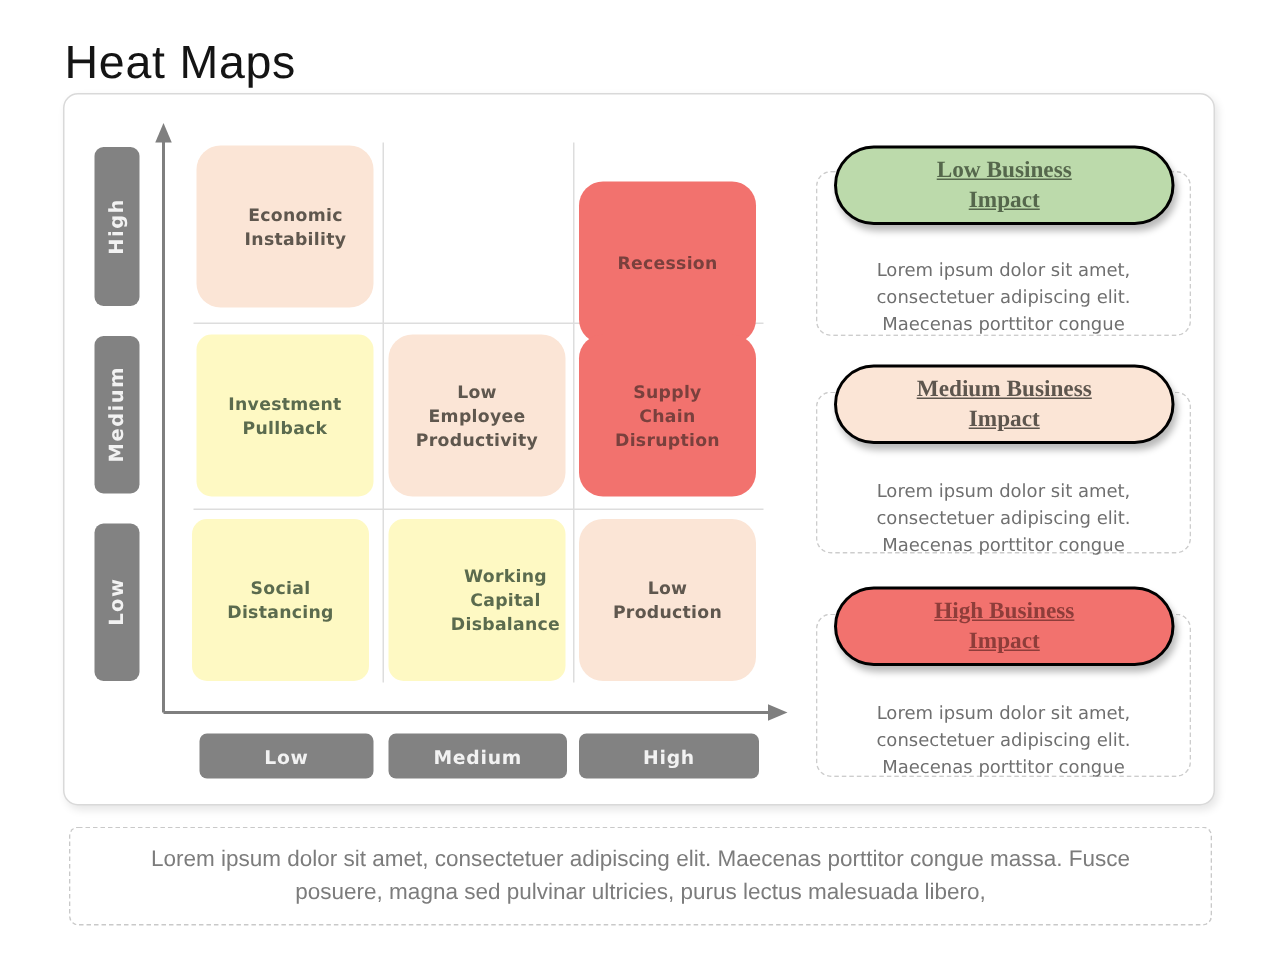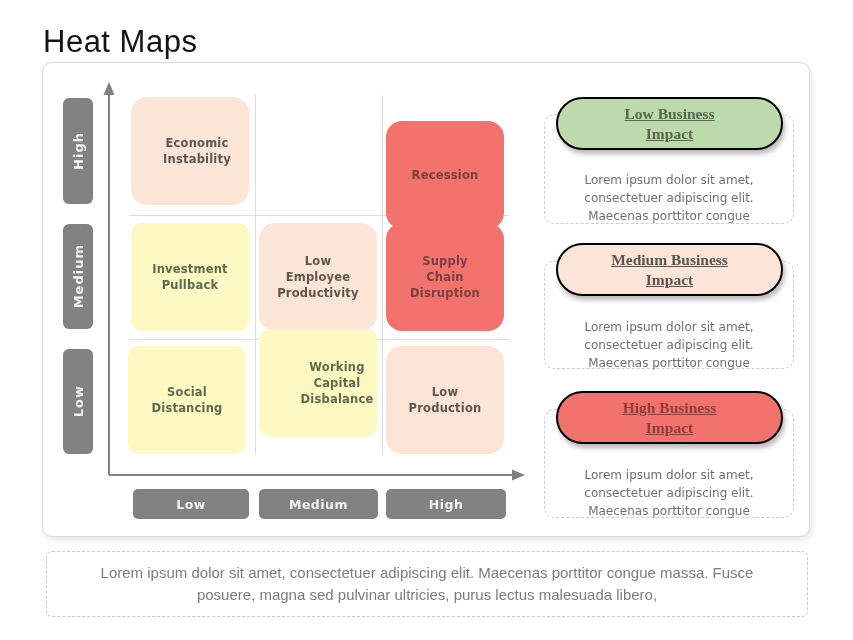--- a/index.html
+++ b/index.html
@@ -106,21 +106,21 @@
 Pullback</div>
   <div class="cell peach" style="left:216px;top:160px;">Low
 Employee
 Productivity</div>
   <div class="cell red" style="left:343px;top:160px;">Supply
 Chain
 Disruption</div>
 
   <div class="cell green" style="left:85px;top:283px;">Social
 Distancing</div>
-  <div class="cell green" style="left:216px;top:266px;padding-left:48px;">Working
+  <div class="cell green" style="left:216px;top:283px;padding-left:48px;">Working
 Capital
 Disbalance</div>
   <div class="cell peach" style="left:343px;top:283px;">Low
 Production</div>
 
   <div class="xpill" style="left:90px;width:116px;">Low</div>
   <div class="xpill" style="left:216px;width:119px;">Medium</div>
   <div class="xpill" style="left:343px;width:120px;">High</div>
 
   <div class="legend-box" style="top:51px;height:110px;">

